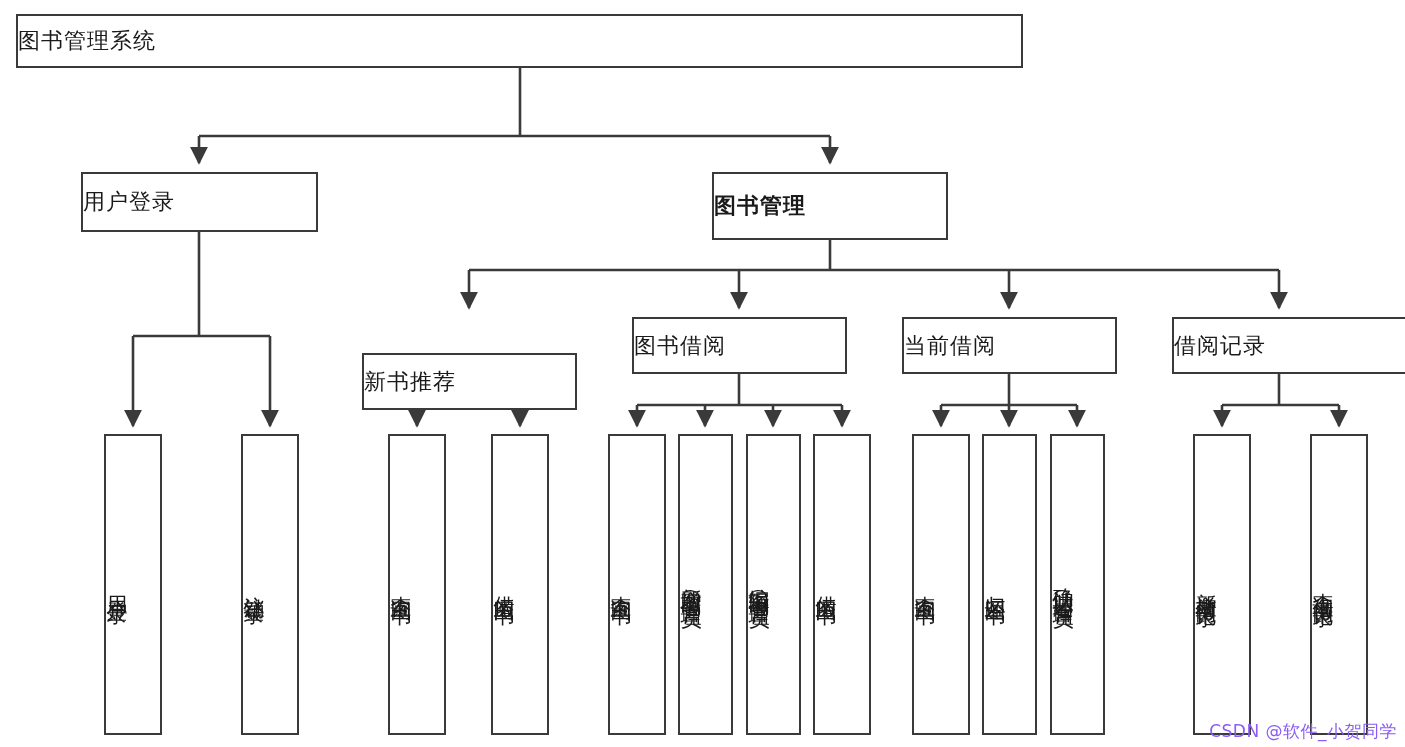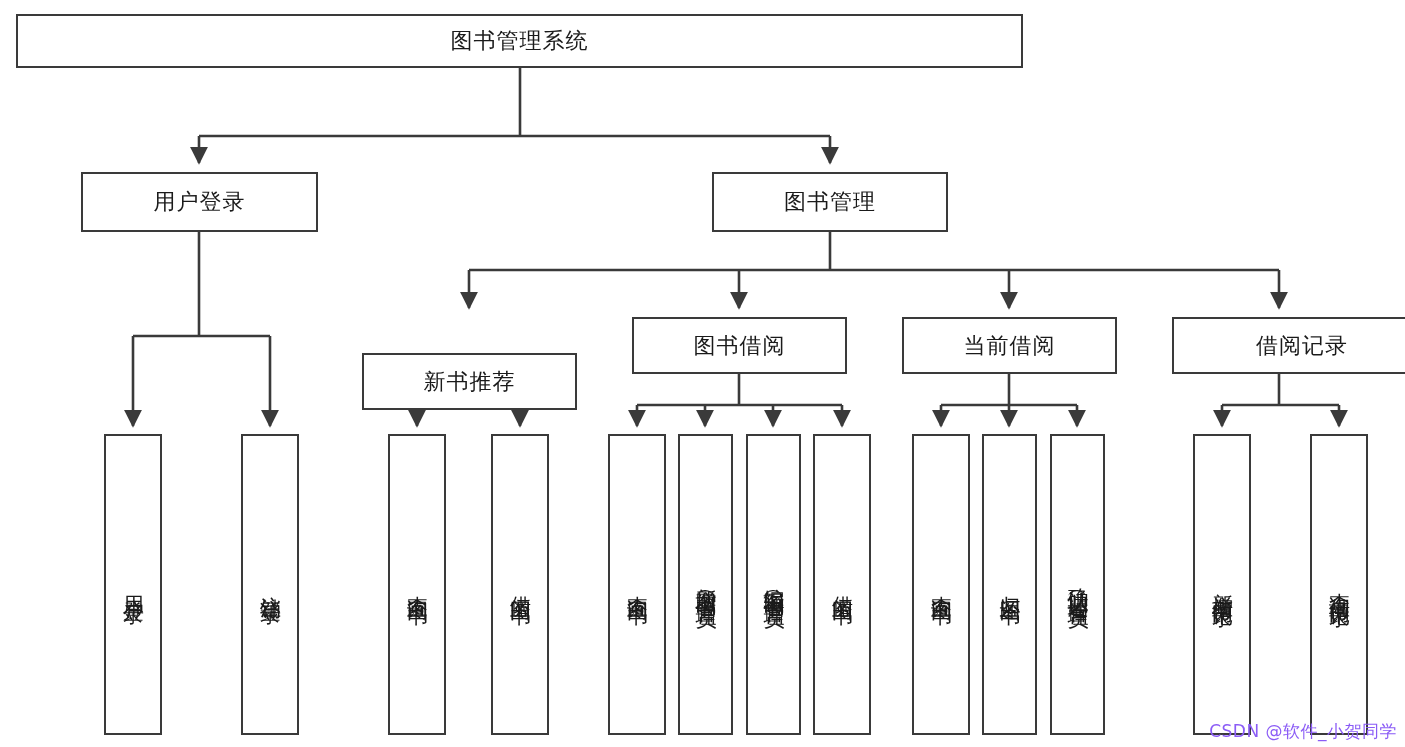--- a/index.html
+++ b/index.html
@@ -24,21 +24,21 @@
     width: 1405px;
     height: 747px;
   }
   .node {
     position: absolute;
     box-sizing: border-box;
     background: #ffffff;
     border: 2px solid #3a3a3a;
     display: flex;
     align-items: center;
-    justify-content: center;
+    justify-content: flex-start;
     color: #1a1a1a;
   }
   .node.h {
     font-size: 22px;
     letter-spacing: 1px;
   }
   .node.v {
     font-size: 21px;
   }
   .node.v .vtext {
@@ -121,21 +121,21 @@
   </svg>
 
   <div class="node h" style="left:16px; top:14px; width:1007px; height:54px;">
     <span class="htext">图书管理系统</span>
   </div>
 
   <div class="node h" style="left:81px; top:172px; width:237px; height:60px;">
     <span class="htext">用户登录</span>
   </div>
 
-  <div class="node h" style="left:712px; top:172px; width:236px; height:60px;">
+  <div class="node h" style="left:712px; top:172px; width:236px; height:68px;font-weight:bold;">
     <span class="htext">图书管理</span>
   </div>
 
   <div class="node h" style="left:362px; top:317px; width:215px; height:57px;margin-top:36px;">
     <span class="htext">新书推荐</span>
   </div>
 
   <div class="node h" style="left:902px; top:317px; width:215px; height:57px;">
     <span class="htext">当前借阅</span>
   </div>

